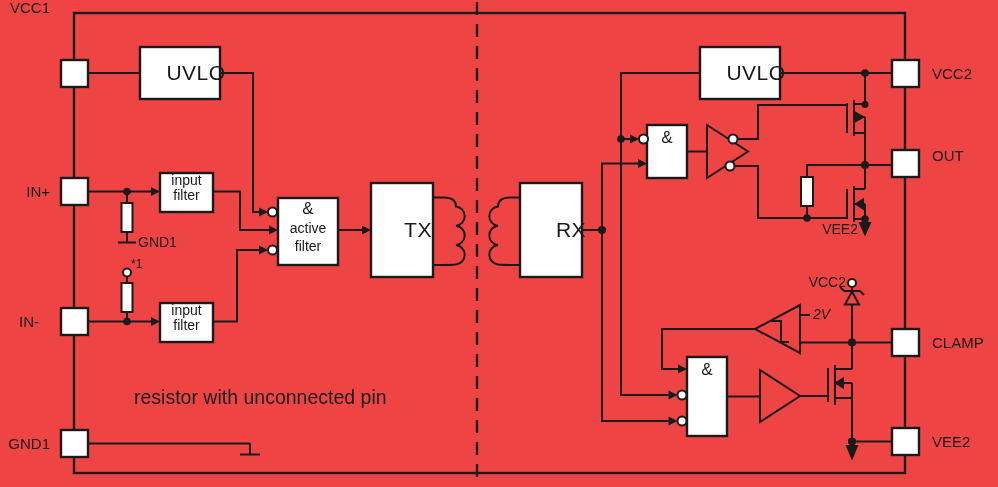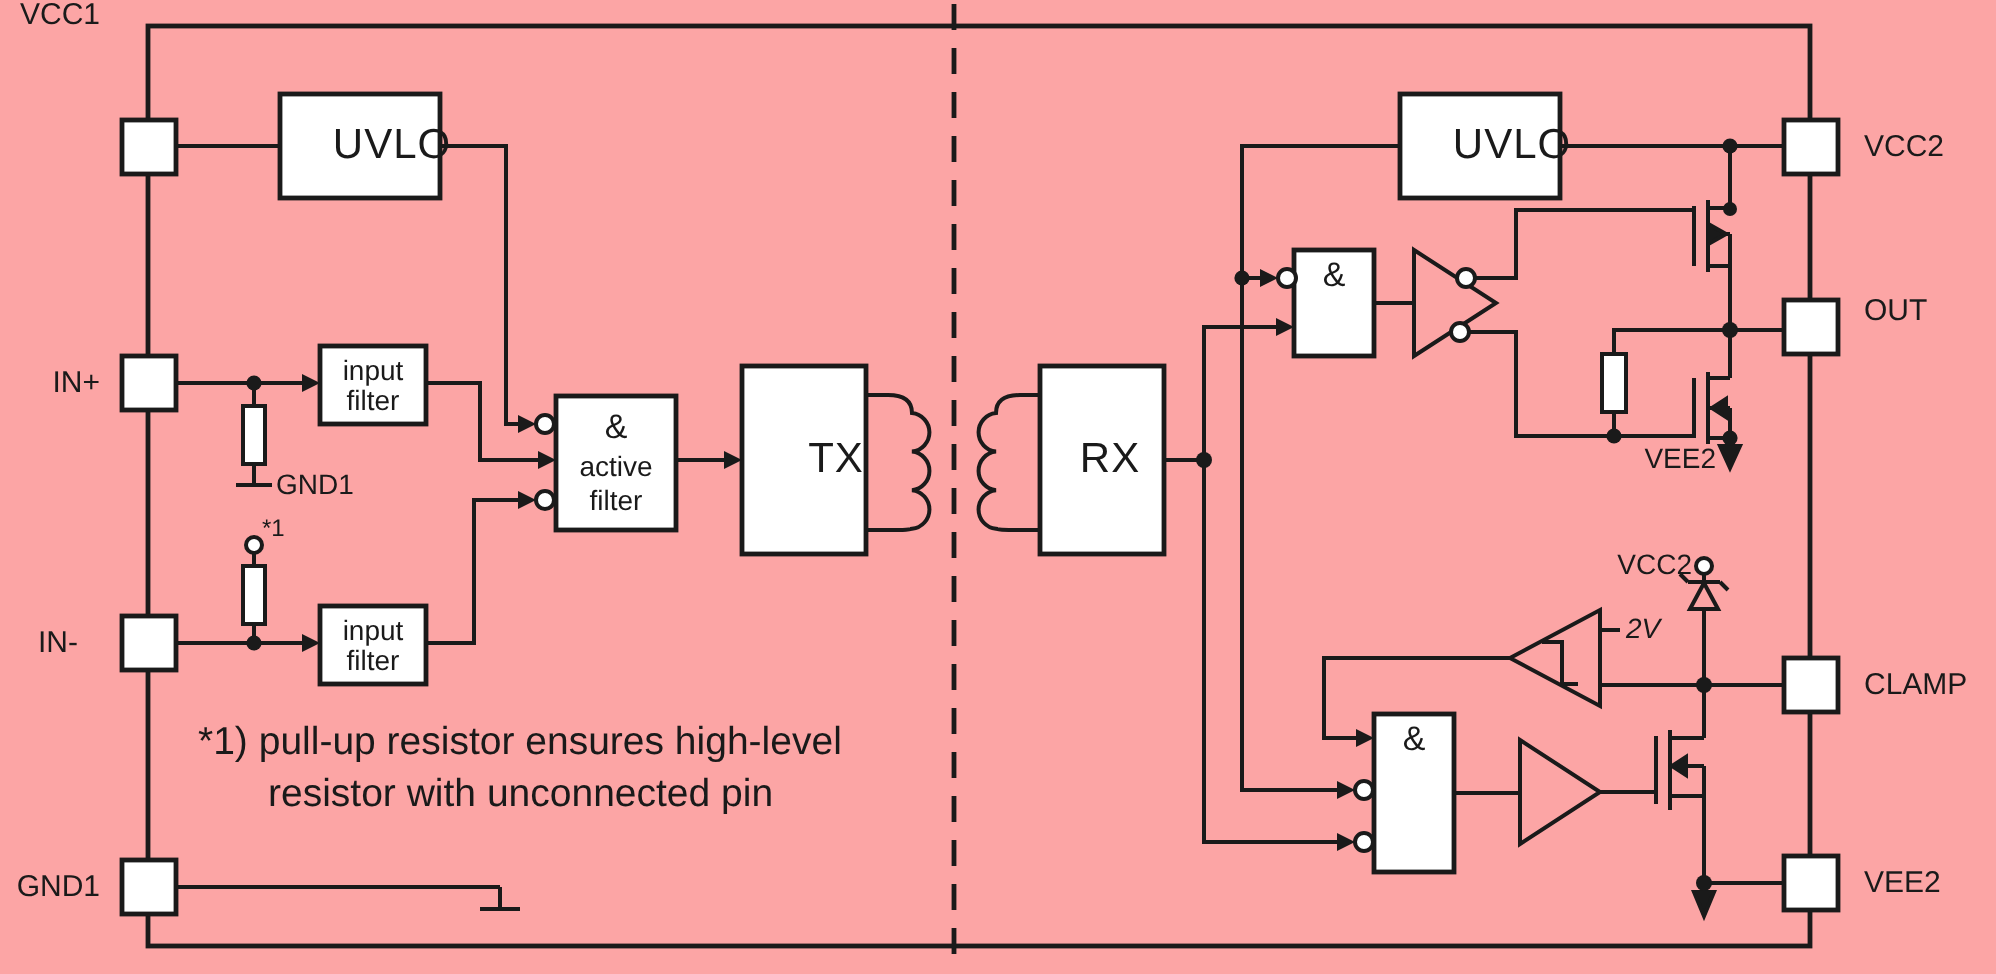--- a/index.html
+++ b/index.html
@@ -1,33 +1,33 @@
 <!DOCTYPE html>
 <html><head>
 <meta charset="utf-8">
 <style>
   html,body{margin:0;padding:0;background:#ffffff;}
   #stage{
     position:relative;
     width:998px;height:487px;
-    background:#fca5a5;
+    background:#ef4444;
     font-family:"Liberation Sans", sans-serif;
     color:#1a1a1a;
     overflow:hidden;
   }
   #schematic{position:absolute;left:0;top:0;}
   .lbl{position:absolute;white-space:nowrap;line-height:1.05;}
   .pin-l{width:50px;text-align:right;font-size:15px;}
   .pin-r{text-align:left;font-size:15px;}
   .boxlbl{display:flex;align-items:center;justify-content:center;text-align:center;}
   .big{font-size:21px;letter-spacing:0.5px;padding-left:16px;}
   .med{font-size:14px;}
   .amp{font-size:17px;}
   .note{font-size:19.5px;}
-  .stack{display:flex;flex-direction:column;align-items:center;justify-content:center;}
+  .stack{display:flex;flex-direction:column;align-items:center;}
 </style>
 </head>
 <body>
 
 <div id="stage">
 
   <svg id="schematic" width="998" height="487" viewBox="0 0 998 487">
     <g stroke="#1a1a1a" fill="none" stroke-width="2">
 
       <path d="M477,2 V486" stroke-width="2.4" stroke-dasharray="13 9"></path>
@@ -208,27 +208,26 @@
     <div>filter</div>
   </div>
 
   <div class="lbl stack" style="left:278px;top:200px;width:60px;height:63px;">
     <div class="amp">&amp;</div>
     <div class="med" style="margin-top:3px;">active</div>
     <div class="med" style="margin-top:3px;">filter</div>
   </div>
 
   <div class="lbl boxlbl big" style="left:371px;top:183px;width:62px;height:94px;">TX</div>
-  <div class="lbl boxlbl big" style="left:508px;top:183px;width:62px;height:94px;">RX</div>
+  <div class="lbl boxlbl big" style="left:524px;top:183px;width:62px;height:94px;">RX</div>
 
   <div class="lbl boxlbl amp" style="left:647px;top:128px;width:40px;height:20px;">&amp;</div>
   <div class="lbl boxlbl amp" style="left:687px;top:360px;width:40px;height:20px;">&amp;</div>
 
   <div class="lbl med" style="left:138px;top:235px;">GND1</div>
   <div class="lbl" style="left:131px;top:258px;font-size:12px;">*1</div>
   <div class="lbl med" style="left:813px;top:307px;font-style:italic;">2V</div>
   <div class="lbl med" style="left:800px;top:275px;width:46px;text-align:right;">VCC2</div>
   <div class="lbl med" style="left:812px;top:222px;width:46px;text-align:right;">VEE2</div>
 
-  <div class="lbl note" style="left:99px;top:361px;">*1) pull-up resistor ensures high-level</div>
   <div class="lbl note" style="left:134px;top:387px;">resistor with unconnected pin</div>
 
 </div>
 
 </body></html>

